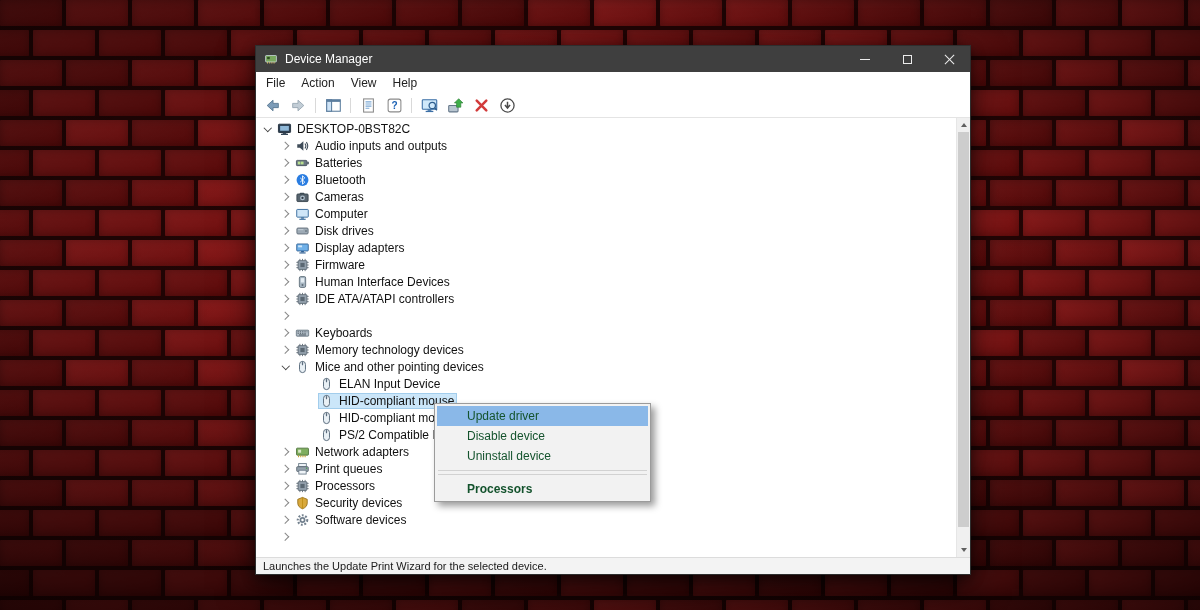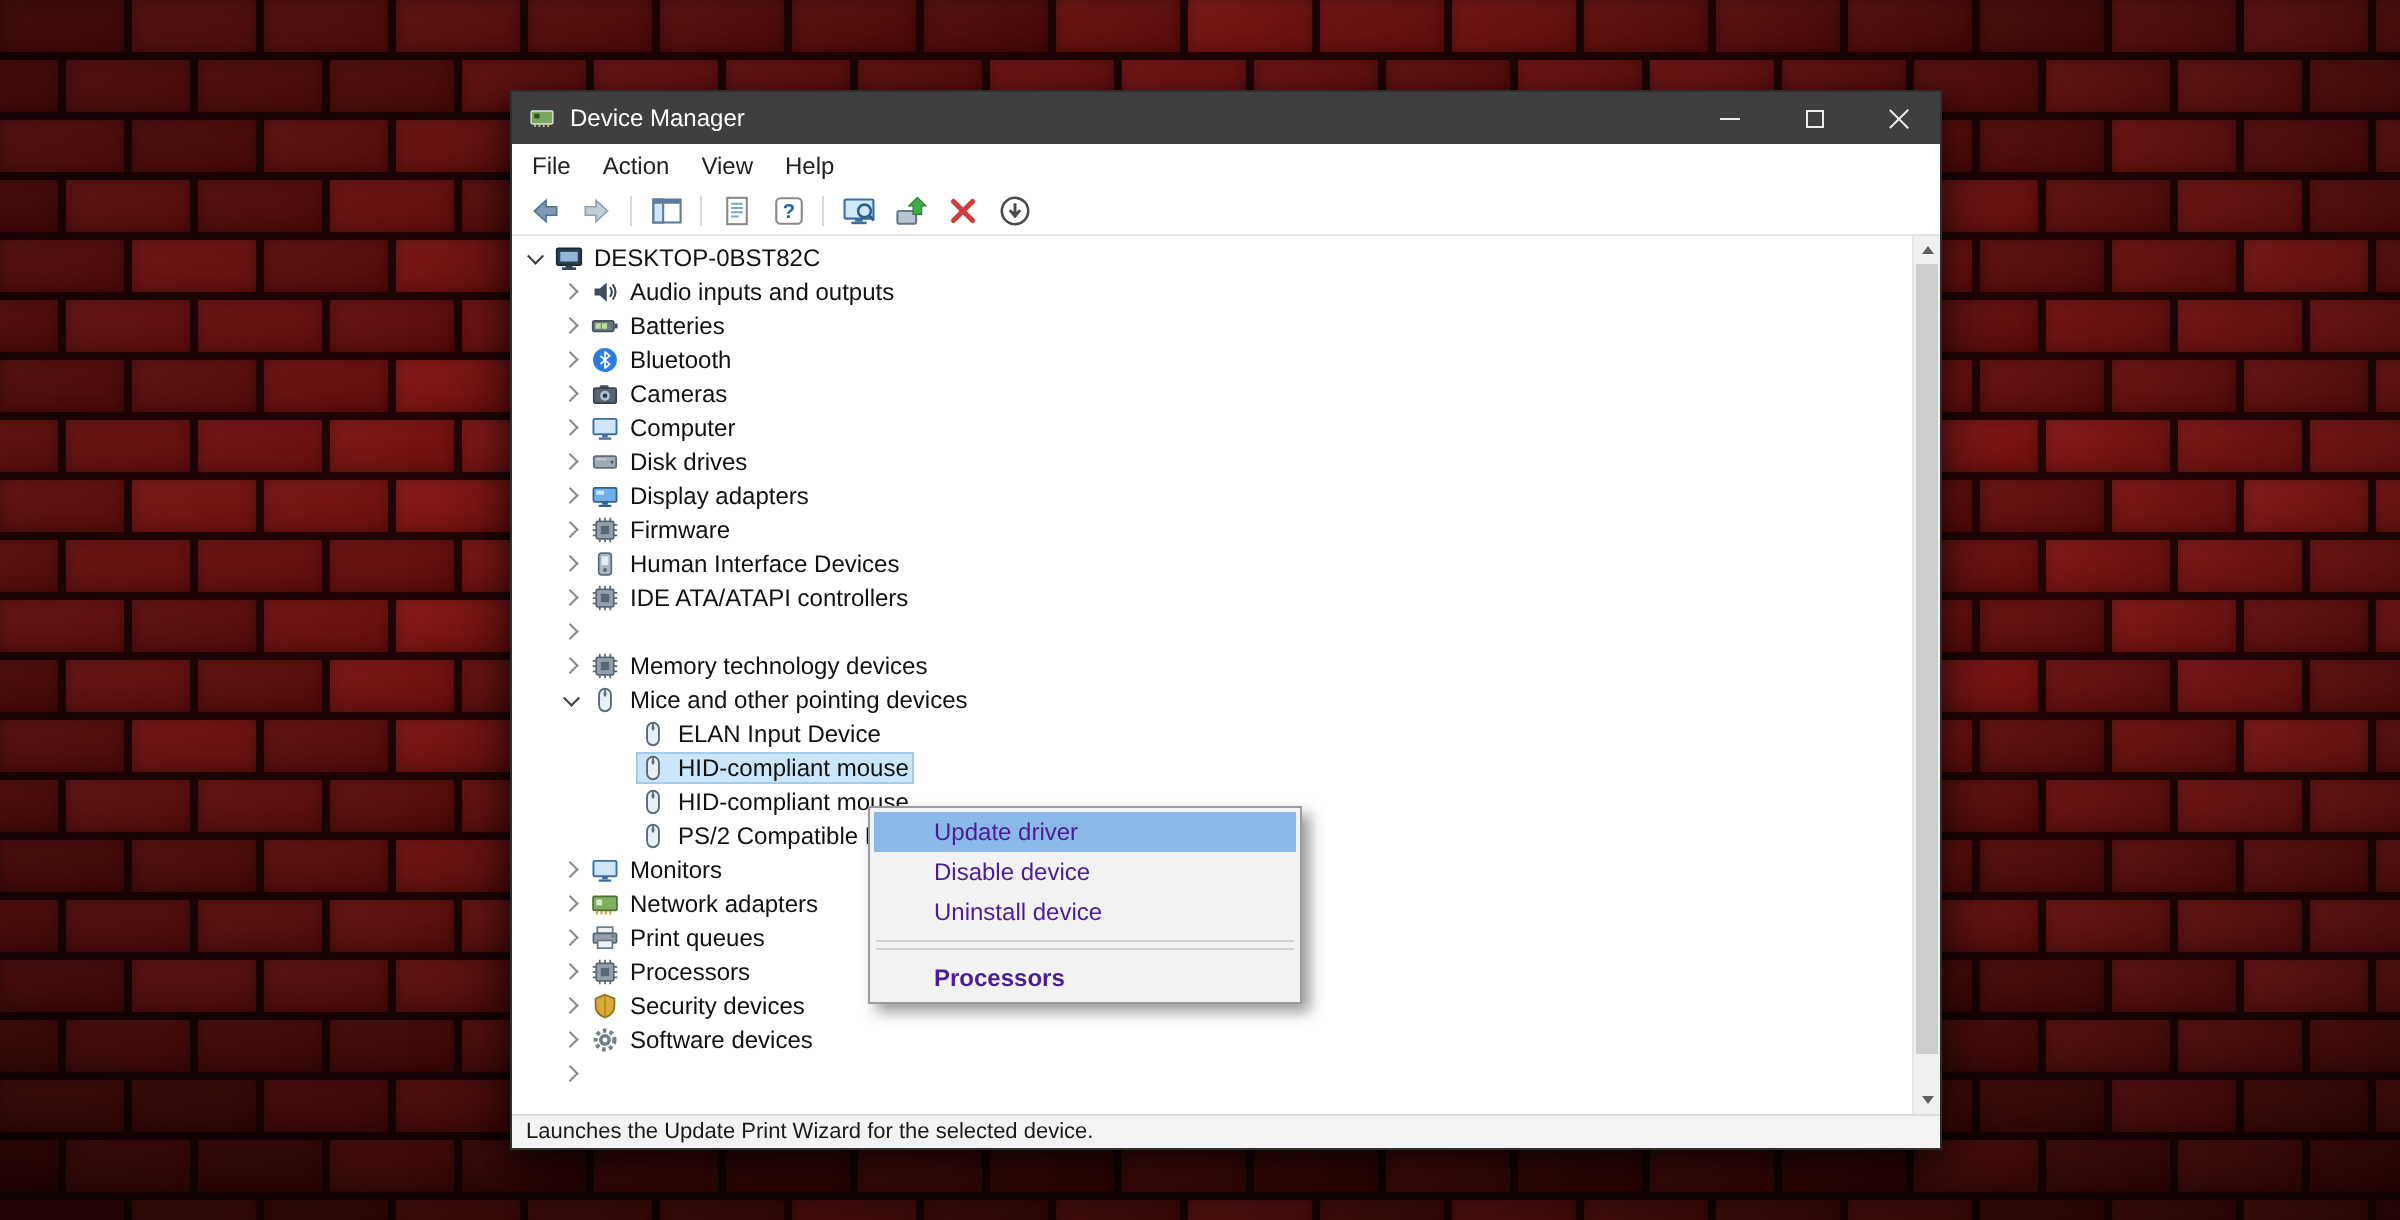--- a/index.html
+++ b/index.html
@@ -76,21 +76,21 @@
   .tri-down { width:0; height:0; border-left:3.5px solid transparent; border-right:3.5px solid transparent;
             border-top:4.5px solid #606060; }
   .sb-thumb { position:absolute; left:1px; right:1px; top:14px; height:calc(100% - 44px); background:#cdcdcd; }
 
   .statusbar { height:17px; flex:none; background:#f3f3f3; border-top:1px solid #dcdcdc;
                display:flex; align-items:center; padding-left:7px; font-size:11px; color:#1a1a1a; }
 
   
   .ctxmenu { position:absolute; left:434px; top:403px; width:217px; z-index:5;
              background:#f2f2f2; border:1px solid #9b9b9b; padding:2px;
-             box-shadow:4px 4px 7px rgba(0,0,0,0.4); font-size:12px; color:#4c1d95; }
+             box-shadow:4px 4px 7px rgba(0,0,0,0.4); font-size:12px; color:#14532d; }
   .mi { height:20px; display:flex; align-items:center; padding-left:30px; }
   .mi.hl { background:#8ab8e8; }
   .mi.bold { font-weight:bold; }
   .msep { height:1px; background:#d2d2d2; margin:3.5px 1px; }
 </style>
 </head>
 <body>
 
 <div class="stage">
 
@@ -843,20 +843,29 @@
               <span class="tlabel">IDE ATA/ATAPI controllers</span>
             </span>
           </div>
           <div class="trow lv1">
             <span class="chev right"></span>
           </div>
           <div class="trow lv1">
             <span class="chev right"></span>
             <span class="selwrap">
               <svg class="ticon" viewBox="0 0 16 16">
+                <use href="#i-keyboard" xlink:href="#i-keyboard"></use>
+              </svg>
+              <span class="tlabel">Keyboards</span>
+            </span>
+          </div>
+          <div class="trow lv1">
+            <span class="chev right"></span>
+            <span class="selwrap">
+              <svg class="ticon" viewBox="0 0 16 16">
                 <use href="#i-chip" xlink:href="#i-chip"></use>
               </svg>
               <span class="tlabel">Memory technology devices</span>
             </span>
           </div>
           <div class="trow lv1">
             <span class="chev down"></span>
             <span class="selwrap">
               <svg class="ticon" viewBox="0 0 16 16">
                 <use href="#i-mouse" xlink:href="#i-mouse"></use>
@@ -891,29 +900,20 @@
               <span class="tlabel">HID-compliant mouse</span>
             </span>
           </div>
           <div class="trow lv2">
             <span class="chev none"></span>
             <span class="selwrap">
               <svg class="ticon" viewBox="0 0 16 16">
                 <use href="#i-mouse" xlink:href="#i-mouse"></use>
               </svg>
               <span class="tlabel">PS/2 Compatible Mouse</span>
-            </span>
-          </div>
-          <div class="trow lv1">
-            <span class="chev right"></span>
-            <span class="selwrap">
-              <svg class="ticon" viewBox="0 0 16 16">
-                <use href="#i-monitor" xlink:href="#i-monitor"></use>
-              </svg>
-              <span class="tlabel">Monitors</span>
             </span>
           </div>
           <div class="trow lv1">
             <span class="chev right"></span>
             <span class="selwrap">
               <svg class="ticon" viewBox="0 0 16 16">
                 <use href="#i-network" xlink:href="#i-network"></use>
               </svg>
               <span class="tlabel">Network adapters</span>
             </span>

